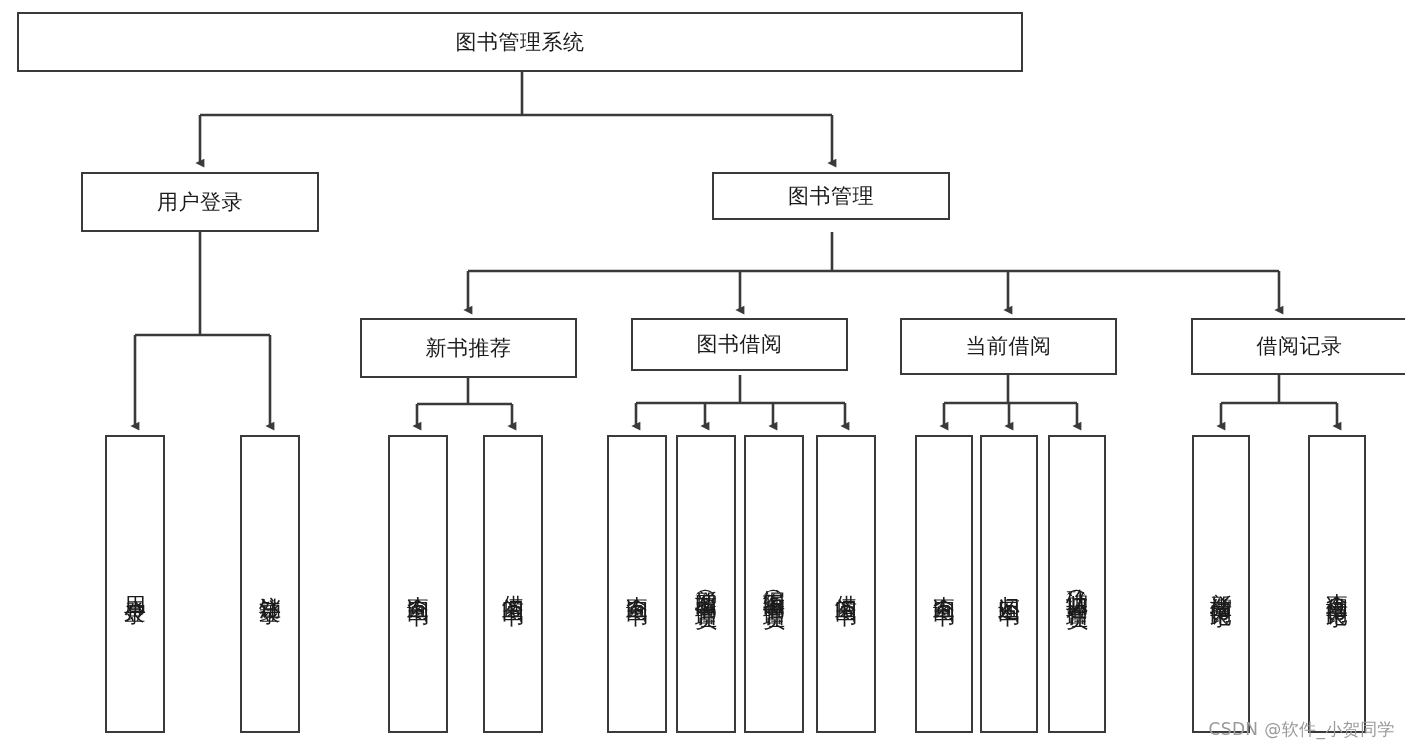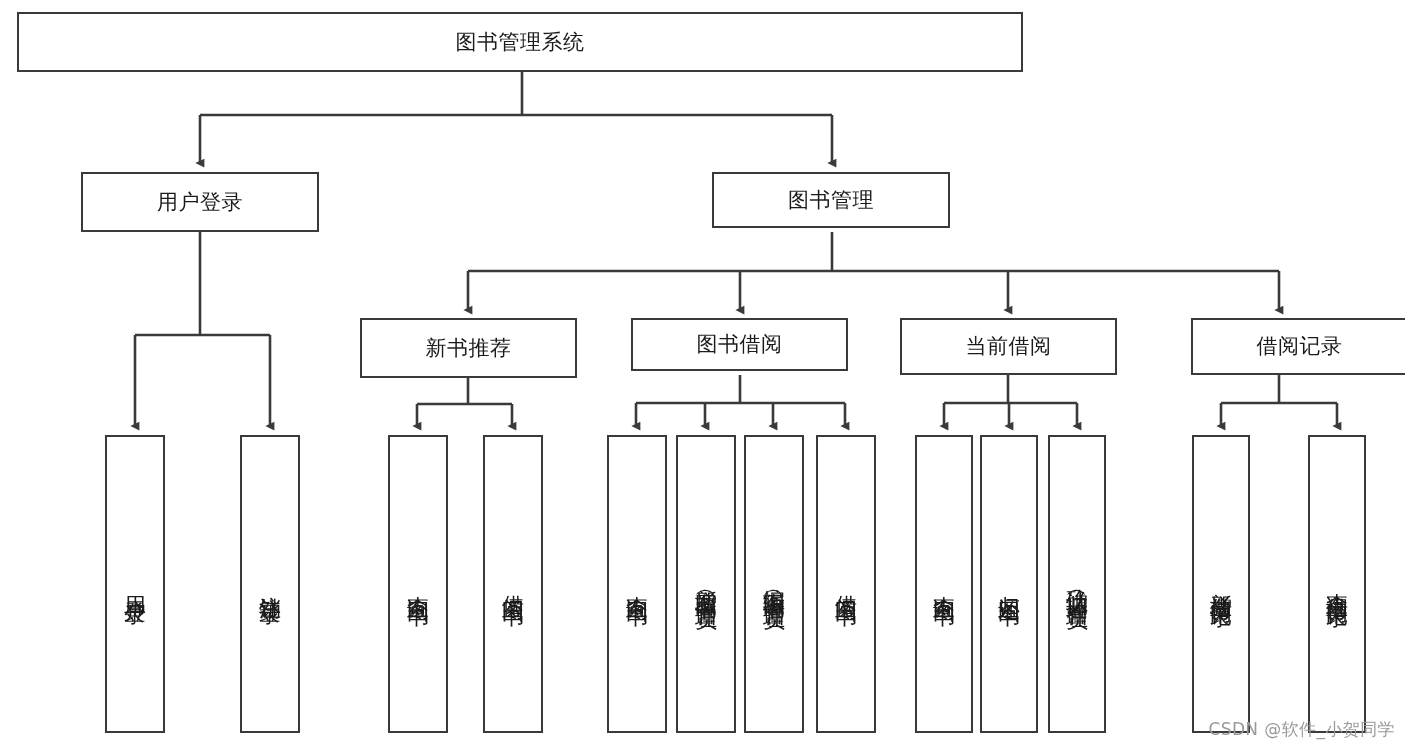--- a/index.html
+++ b/index.html
@@ -119,21 +119,21 @@
     </g>
   </svg>
 
   <div class="node" style="left:17px; top:12px; width:1006px; height:60px;">
     <span class="node-label">图书管理系统</span>
   </div>
 
   <div class="node" style="left:81px; top:172px; width:238px; height:60px;">
     <span class="node-label">用户登录</span>
   </div>
-  <div class="node" style="left:712px; top:172px; width:238px; height:56px;">
+  <div class="node" style="left:712px; top:172px; width:238px; height:48px;">
     <span class="node-label">图书管理</span>
   </div>
 
   <div class="node" style="left:360px; top:318px; width:217px; height:60px;">
     <span class="node-label">新书推荐</span>
   </div>
   <div class="node" style="left:631px; top:318px; width:217px; height:53px;">
     <span class="node-label">图书借阅</span>
   </div>
   <div class="node" style="left:900px; top:318px; width:217px; height:57px;">

